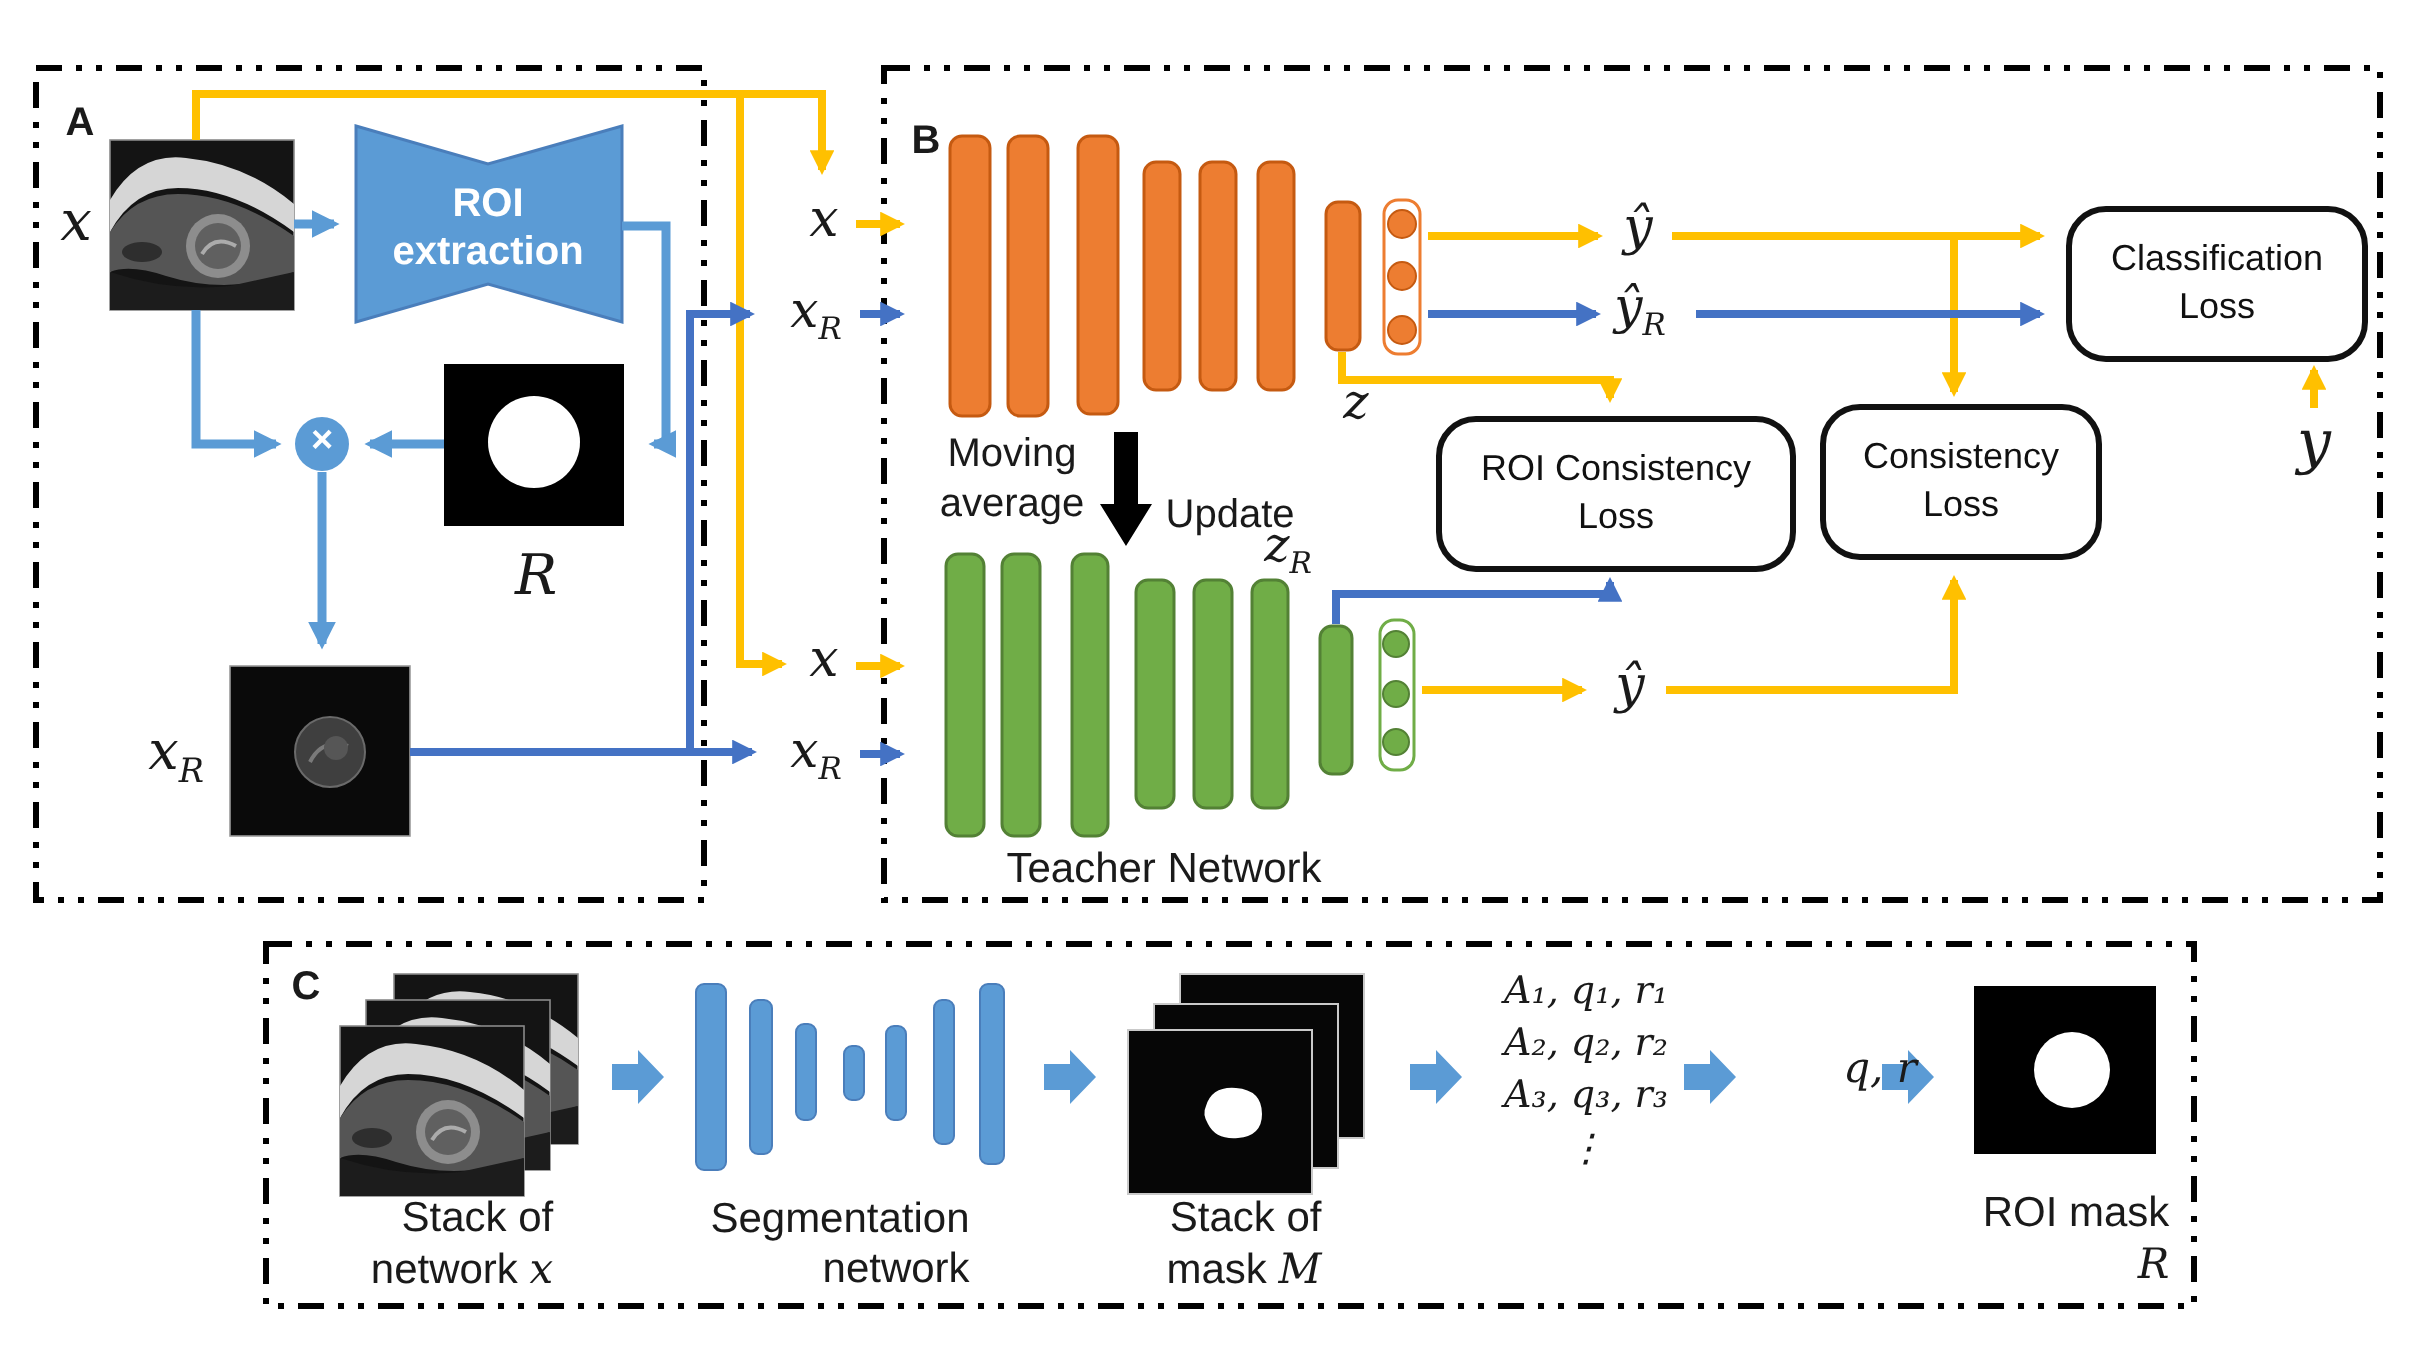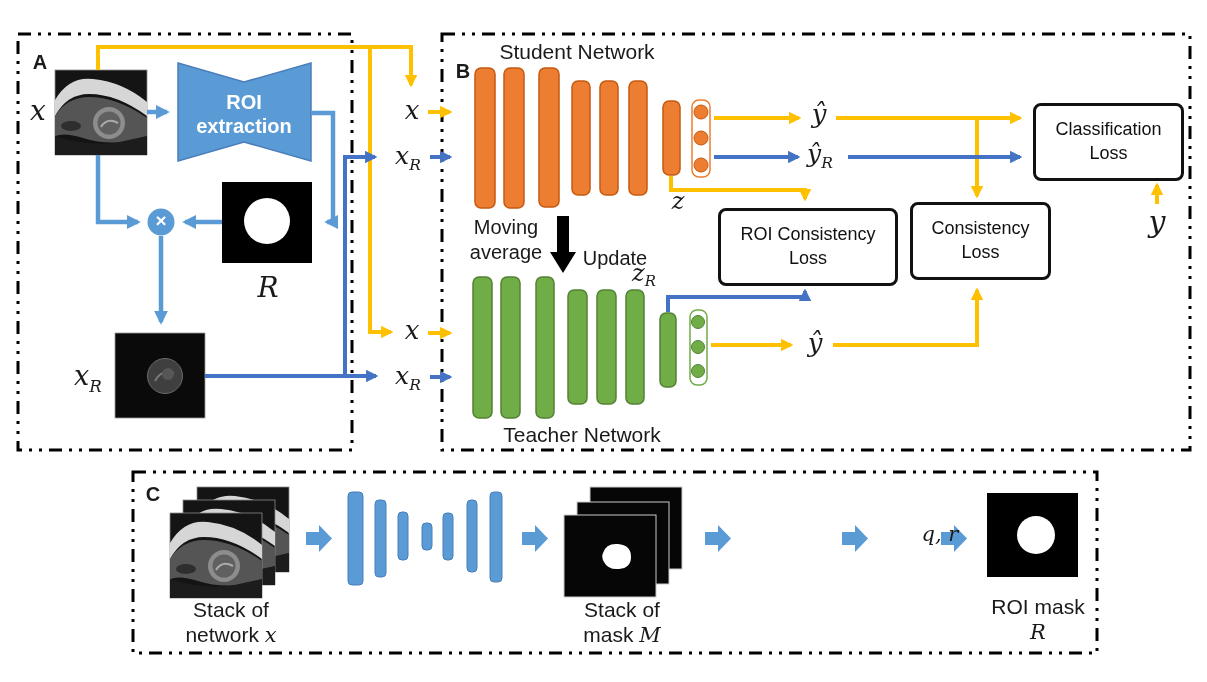--- a/index.html
+++ b/index.html
@@ -4,24 +4,24 @@
 <style>
   html,body{margin:0;padding:0;background:#fff;}
   .canvas{position:relative;width:1207px;height:682px;background:#ffffff;overflow:hidden;
           font-family:"Liberation Sans",sans-serif;}
   svg{position:absolute;left:0;top:0;}
   .txt{position:absolute;transform:translate(-50%,-50%);white-space:nowrap;color:#1a1a1a;
        text-align:center;line-height:1.15;}
   .mathit{font-family:"DejaVu Serif",serif;font-style:italic;}
   .mathit sub{font-size:62%;font-family:"DejaVu Serif",serif;font-style:italic;}
   .bold{font-weight:bold;}
-  .loss-box{position:absolute;border:3px solid #111;border-radius:8px;background:#fff;
+  .loss-box{position:absolute;border:3px solid #111;border-radius:20px;background:#fff;
             display:flex;flex-direction:column;align-items:center;justify-content:center;
             font-size:18px;line-height:1.32;color:#111;}
-  .caption{line-height:1.18;font-size:21px;color:#1a1a1a;}
+  .caption{line-height:1.18;font-size:21px;color:#1a1a1a;text-align:right;}
   .white{color:#fff;}
 </style>
 </head>
 <body>
 
 <div class="canvas">
 
 <svg width="1207" height="682" viewBox="0 0 1207 682">
   <defs>
     <marker id="aY" viewBox="0 0 10 10" refX="8" refY="5" markerWidth="3.1" markerHeight="3.1" orient="auto-start-reverse">
@@ -208,21 +208,20 @@
 
 <div class="txt mathit" style="left:412px;top:111px;font-size:26px">x</div>
 <div class="txt mathit" style="left:408px;top:158px;font-size:25px">
   <span>x</span><sub>R</sub>
 </div>
 <div class="txt mathit" style="left:412px;top:331px;font-size:26px">x</div>
 <div class="txt mathit" style="left:408px;top:378px;font-size:25px">
   <span>x</span><sub>R</sub>
 </div>
 
-<div class="txt" style="left:577px;top:52px;font-size:21px">Student Network</div>
 <div class="txt" style="left:506px;top:240px;font-size:20px;line-height:1.25">
   <div>Moving</div>
   <div>average</div>
 </div>
 
 <div class="txt" style="left:582px;top:435px;font-size:21px">Teacher Network</div>
 <div class="txt" style="left:615px;top:258px;font-size:20px">Update</div>
 
 <div class="txt mathit" style="left:678px;top:202px;font-size:24px">z</div>
 <div class="txt mathit" style="left:644px;top:275px;font-size:24px">
@@ -246,25 +245,35 @@
 </div>
 <div class="loss-box" style="left:1033px;top:103px;width:145px;height:72px">
   <div>Classification</div>
   <div>Loss</div>
 </div>
 
 <div class="txt caption" style="left:231px;top:623px">
   <div>Stack of</div>
   <div><span>network</span>&nbsp;<span class="mathit">x</span></div>
 </div>
+<div class="txt caption" style="left:420px;top:623px">
+  <div>Segmentation</div>
+  <div>network</div>
+</div>
 <div class="txt caption" style="left:622px;top:623px">
   <div>Stack of</div>
   <div><span>mask</span>&nbsp;<span class="mathit">M</span></div>
 </div>
 
+<div class="txt mathit" style="left:793px;top:535px;font-size:19px;line-height:1.38;text-align:left">
+  <div>A₁, q₁, r₁</div>
+  <div>A₂, q₂, r₂</div>
+  <div>A₃, q₃, r₃</div>
+  <div style="text-align:center">⋮</div>
+</div>
 
 <div class="txt mathit" style="left:940px;top:534px;font-size:21px">q, r</div>
 
 <div class="txt caption" style="left:1038px;top:620px">
   <div>ROI mask</div>
   <div class="mathit">R</div>
 </div>
 
 </div>
 

